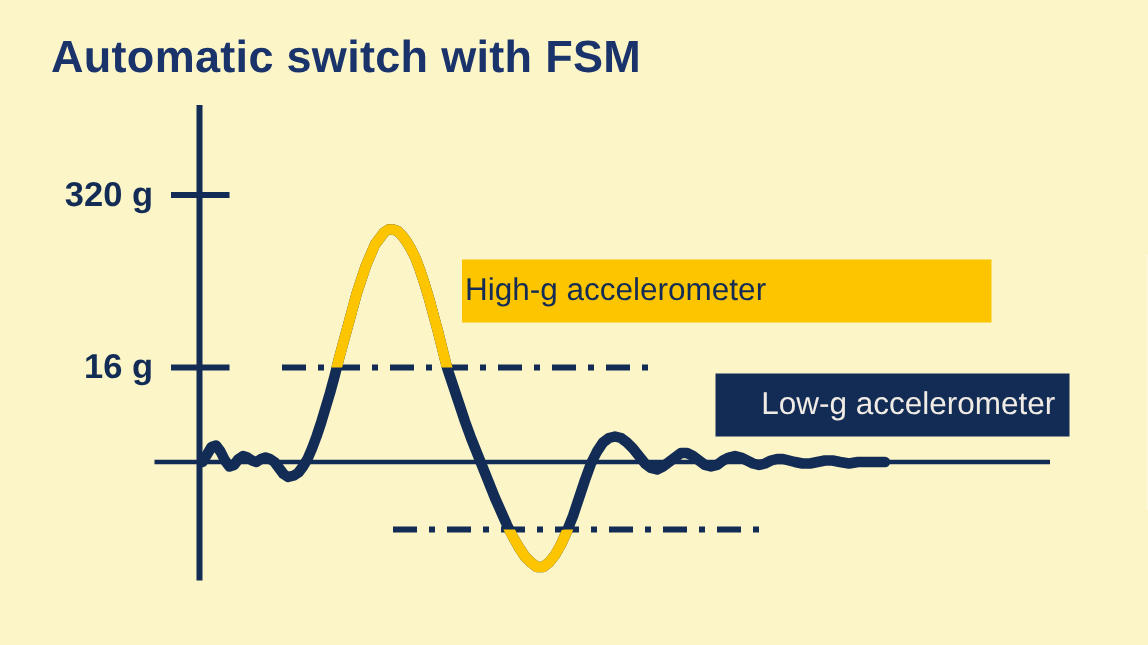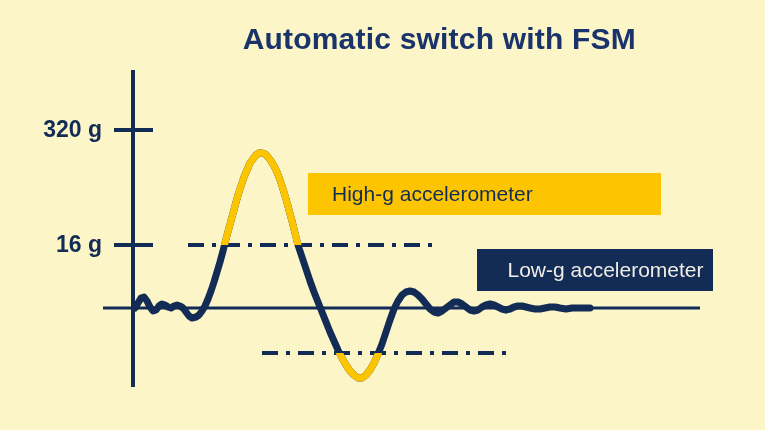--- a/index.html
+++ b/index.html
@@ -5,41 +5,42 @@
   html,body{margin:0;padding:0;}
   #stage{
     position:relative;
     width:765px;height:430px;
     overflow:hidden;
     font-family:"Liberation Sans", sans-serif;
   }
   #plot-svg{position:absolute;left:0;top:0;}
   .slide-title{
     position:absolute;top:22px;left:0;width:636px;
-    text-align:right;
+    text-align:left;
     font-size:30px;font-weight:700;
     letter-spacing:0.2px;
+    padding-left:34px;
   }
   .tick-label{
     position:absolute;
     width:110px;
     text-align:right;
     font-size:23px;font-weight:700;
   }
   .tick-label.t320{top:116px;right:663px;}
   .tick-label.t16{top:231px;right:663px;}
   .callout{
     position:absolute;
     display:flex;align-items:center;
     font-size:21px;
     box-sizing:border-box;
   }
   .callout.highg{
     left:308px;top:173px;width:353px;height:42px;
-    padding-left:24px;
+    padding-left:2px;
   }
   .callout.lowg{
     left:477px;top:249px;width:236px;height:42px;
     justify-content:center;
     padding-left:21px;
   }
 </style>
 </head>
 <body>
 

